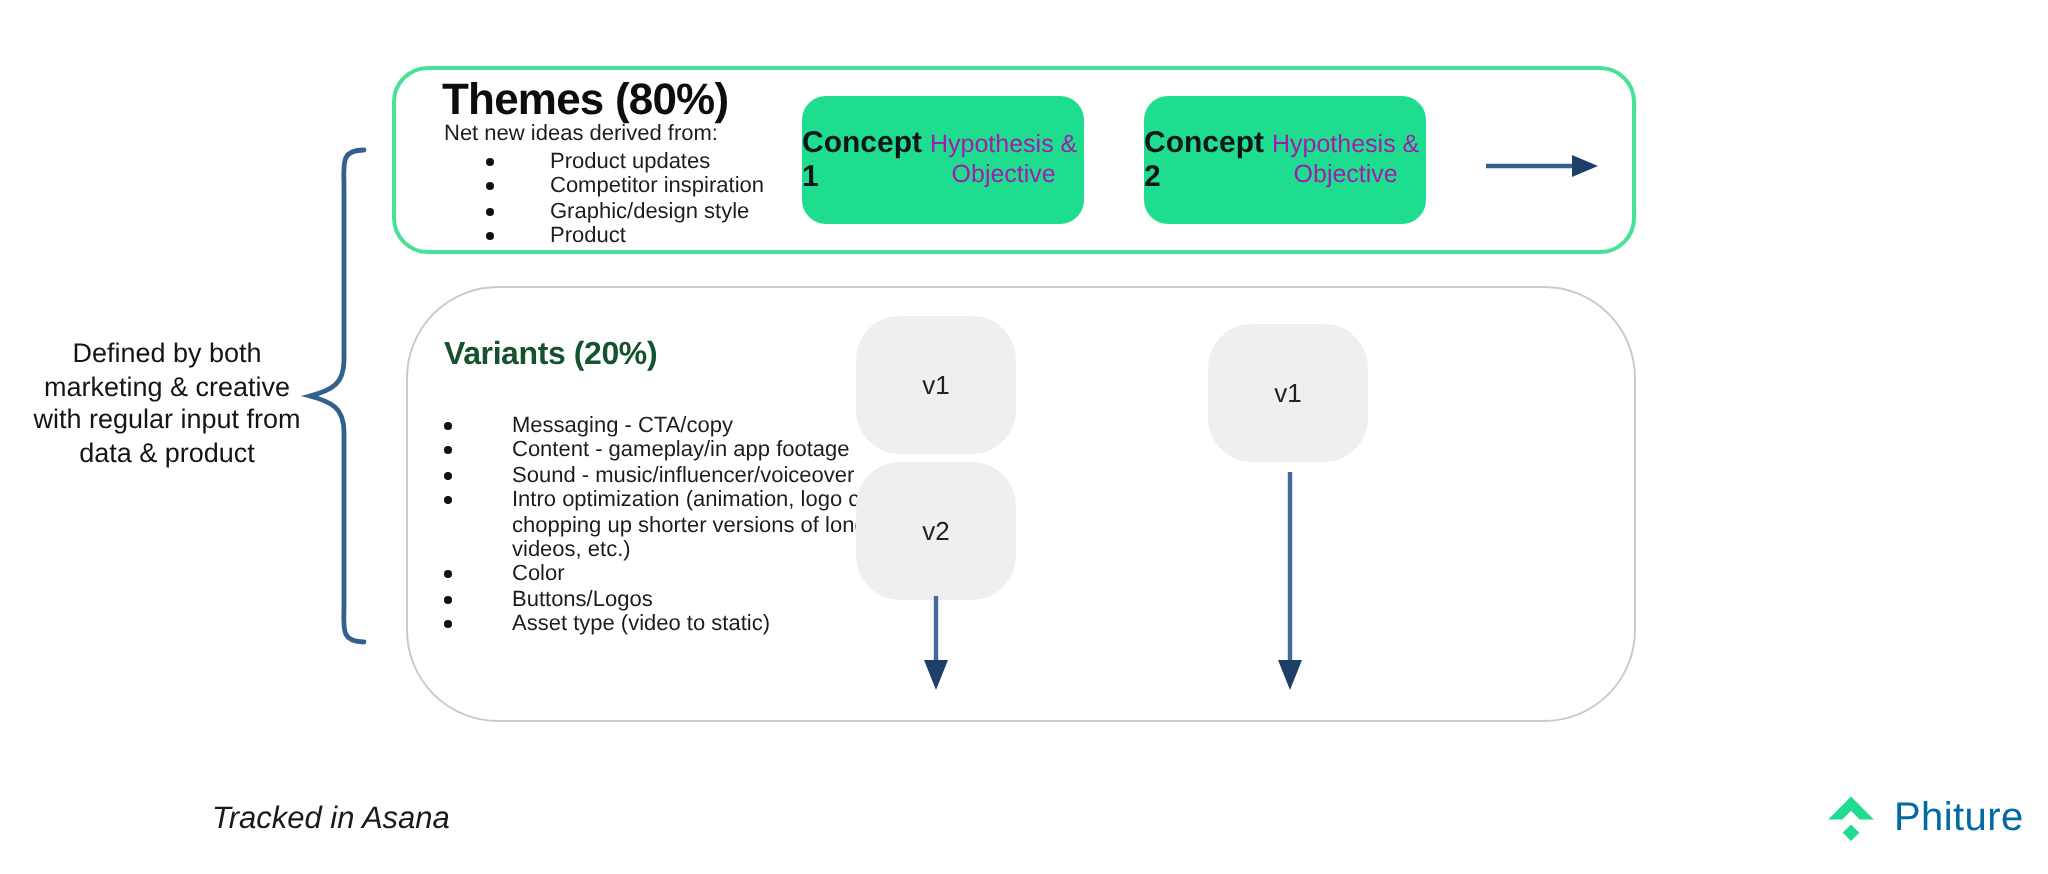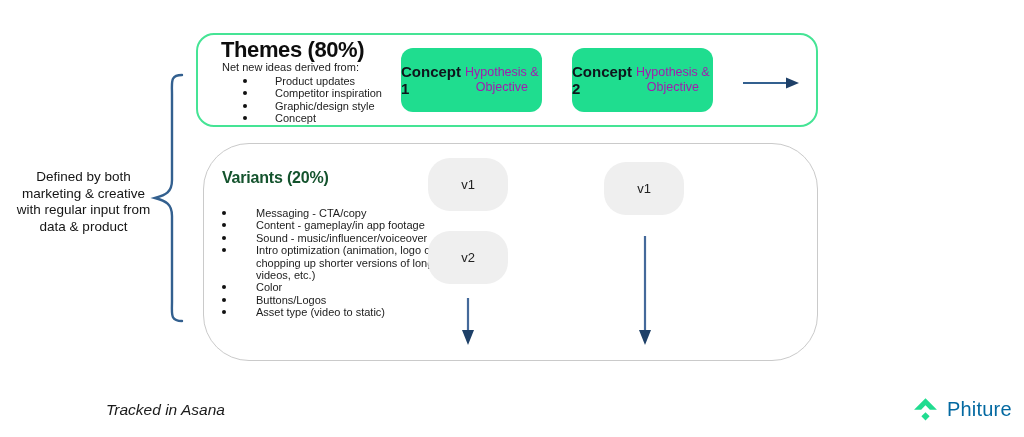--- a/index.html
+++ b/index.html
@@ -34,21 +34,21 @@
 
   
   .variants-panel{left:203px;top:143px;width:615px;height:218px;box-sizing:border-box;
                   border:1.5px solid #CACACA;border-radius:46px;background:#ffffff;}
   .variants-title{left:222px;top:169px;font-size:16px;font-weight:bold;
                   letter-spacing:-0.2px;color:#14532d;}
   .variants-bullets{left:214px;top:207px;width:252px;}
   .variants-bullets li{padding-left:42px;line-height:12.7px;}
   .variants-bullets li::before{left:8px;}
 
-  .vbox{width:80px;height:53px;background:#EFEFEF;border-radius:22px;
+  .vbox{width:80px;height:69px;background:#EFEFEF;border-radius:22px;
         display:flex;align-items:center;justify-content:center;
         font-size:13px;color:#222222;}
   .v11{left:428px;top:158px;}
   .v12{left:428px;top:231px;}
   .v21{left:604px;top:162px;}
 
   
   .tracked-note{left:106px;top:401px;font-size:15.5px;font-style:italic;color:#1a1a1a;}
   .logo{left:912px;top:396px;display:flex;align-items:center;gap:8px;}
   .wordmark{font-size:20px;color:#0369a1;letter-spacing:0.2px;}
@@ -69,21 +69,21 @@
   <path d="M32 3 C20 3 22 10 22 22 L22 108 C22 120 16 123 5 126 C16 129 22 132 22 144 L22 230 C22 242 20 249 32 249" fill="none" stroke="#33608F" stroke-width="2.4" stroke-linecap="round"></path>
 </svg>
 
 <div class="abs themes-panel"></div>
 <div class="abs themes-title">Themes (80%)</div>
 <div class="abs themes-subtitle">Net new ideas derived from:</div>
 <ul class="abs blist themes-bullets">
   <li>Product updates</li>
   <li>Competitor inspiration</li>
   <li>Graphic/design style</li>
-  <li>Concept</li>
+  <li>Product</li>
 </ul>
 
 <div class="abs concept concept-1">
   <div class="t">Concept 1</div>
   <div class="s">Hypothesis &amp; Objective</div>
 </div>
 <div class="abs concept concept-2">
   <div class="t">Concept 2</div>
   <div class="s">Hypothesis &amp; Objective</div>
 </div>

